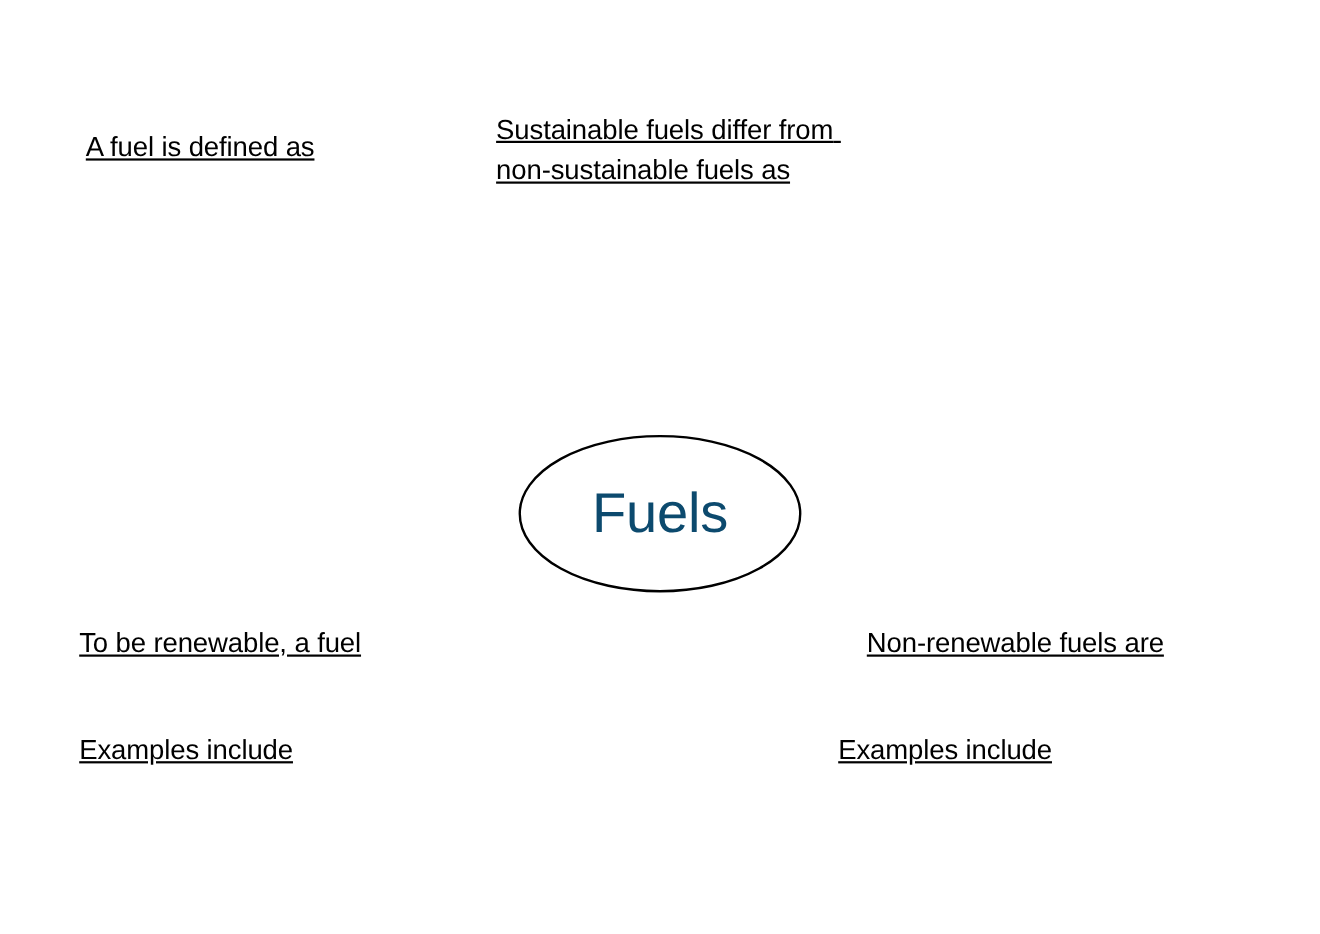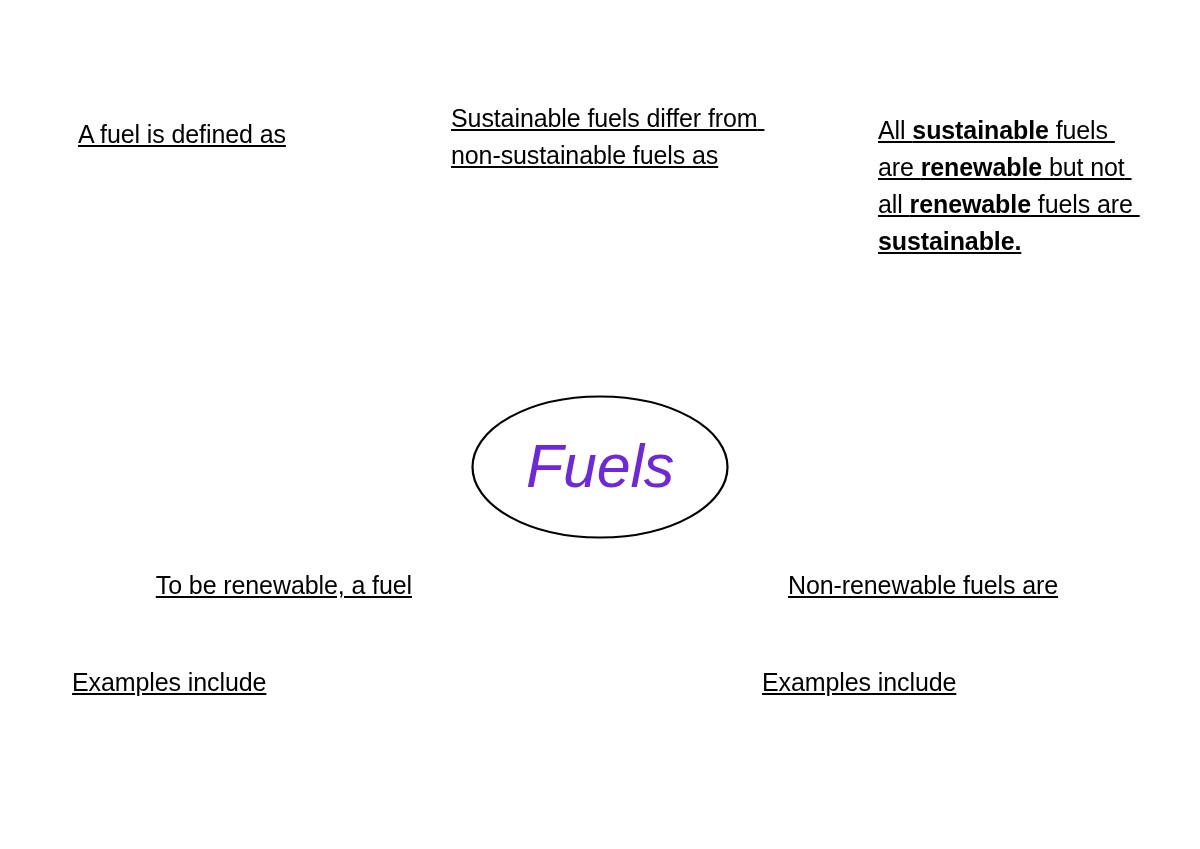--- a/index.html
+++ b/index.html
@@ -43,21 +43,20 @@
   }
   #prompt-renewable-rule {
     left: 878px;
     top: 112px;
     width: 268px;
   }
   #prompt-renewable-requirement {
     left: 72px;
     top: 567px;
     width: 340px;
-    text-align: right;
   }
   #prompt-renewable-examples {
     left: 72px;
     top: 664px;
     width: 340px;
   }
   #prompt-nonrenewable-definition {
     left: 788px;
     top: 567px;
     width: 340px;
@@ -81,39 +80,37 @@
     width: 100%;
     height: 100%;
     display: block;
   }
   #central-node .node-label {
     position: absolute;
     inset: 0;
     display: flex;
     align-items: center;
     justify-content: center;
-    font-size: 61px;
+    font-size: 51px;
     line-height: 1;
-    color: #6d28d9;
+    color: #0c4a6e;
     letter-spacing: -0.2px;
     padding-bottom: 2px;
     box-sizing: border-box;
-    font-style: italic;
   }
 </style>
 </head>
 <body>
 
 <div id="canvas">
 
   <div class="prompt" id="prompt-definition">A fuel is defined as</div>
 
   <div class="prompt" id="prompt-sustainable-difference">Sustainable fuels differ from non-sustainable fuels as</div>
 
-  <div class="prompt" id="prompt-renewable-rule"><span>All </span><b>sustainable</b><span> fuels are </span><b>renewable</b><span> but not all </span><b>renewable</b><span> fuels are </span><b>sustainable.</b></div>
 
   <div id="central-node">
     <svg viewBox="0 0 258 144" preserveAspectRatio="none">
       <ellipse cx="129" cy="72" rx="127.5" ry="70.5" fill="#ffffff" stroke="#000000" stroke-width="2.2"></ellipse>
     </svg>
     <div class="node-label">Fuels</div>
   </div>
 
   <div class="prompt" id="prompt-renewable-requirement">To be renewable, a fuel</div>
 

